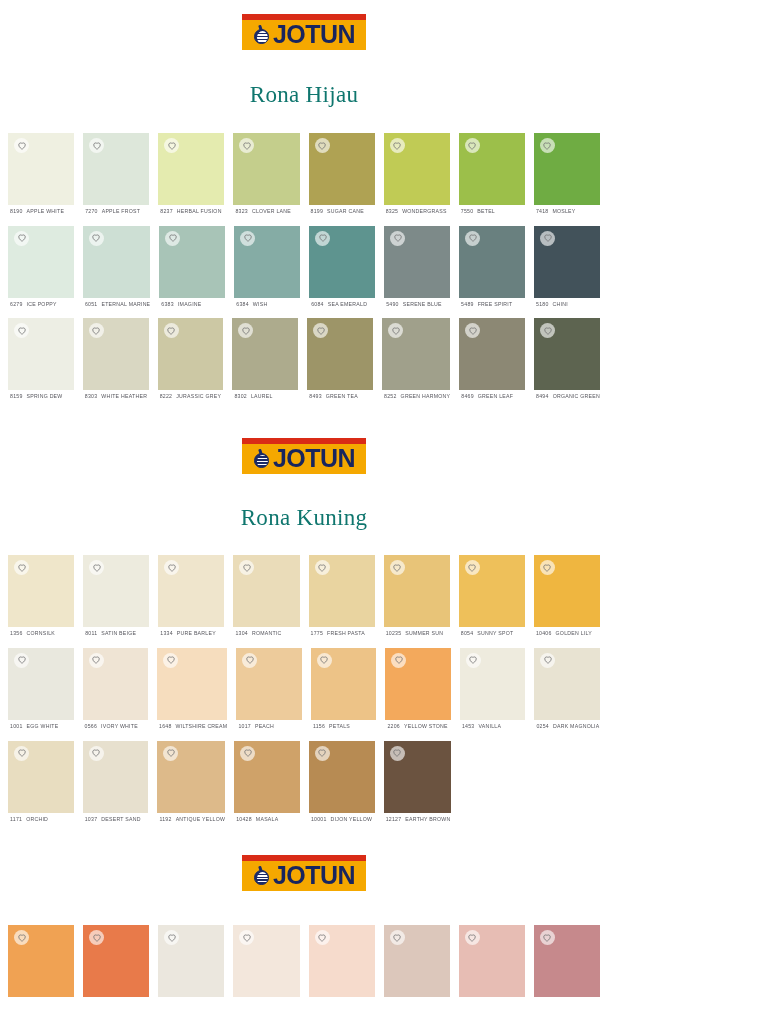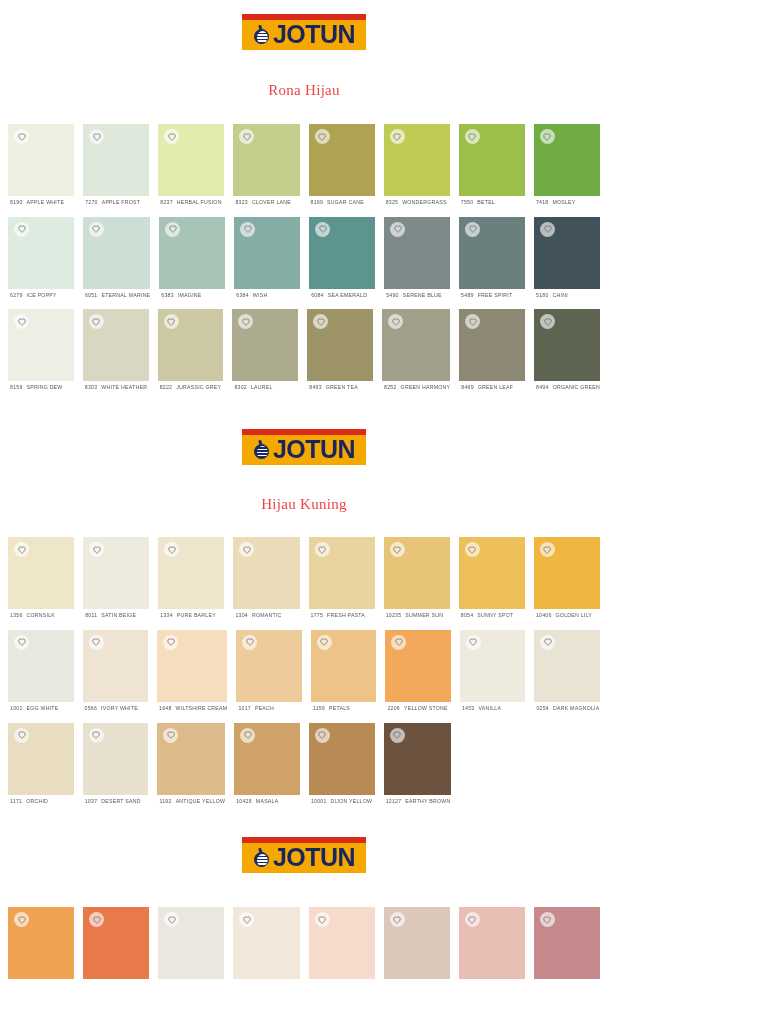--- a/index.html
+++ b/index.html
@@ -61,22 +61,22 @@
     font-size: 25px;
     letter-spacing: -0.5px;
     color: #18255E;
     font-style: normal;
   }
 
   
   .section-title {
     text-align: center;
     font-family: "Liberation Serif", serif;
-    font-size: 15px;
-    color: #ef4444;
+    font-size: 23px;
+    color: #0f766e;
     letter-spacing: 0.3px;
   }
 
   
   .grid {
     display: grid;
     grid-template-columns: repeat(8, 1fr);
     column-gap: 9px;
     row-gap: 0px;
     padding: 0 8px;
@@ -382,21 +382,21 @@
   <div style="height:38px"></div>
   <div class="logo">
     <span class="globe">
       <span class="stem"></span>
         <span class="ball"></span>
     </span>
     <span class="wordmark">JOTUN</span>
   </div>
 
   <div style="height:31px"></div>
-  <div class="section-title">Hijau Kuning</div>
+  <div class="section-title">Rona Kuning</div>
   <div style="height:24px"></div>
 
   <div class="grid" id="g1-0">
       <div class="swatch">
         <div class="chip" style="background: rgb(239, 230, 202);">
           <div class="fav">
             <svg width="8" height="8" viewBox="0 0 16 16" aria-hidden="true">
               <path d="M8 14.5C8 14.5 1.5 10.2 1.5 5.8 1.5 3.5 3.3 1.9 5.3 1.9c1.2 0 2.2.6 2.7 1.4.5-.8 1.5-1.4 2.7-1.4 2 0 3.8 1.6 3.8 3.9C14.5 10.2 8 14.5 8 14.5z" fill="none" stroke="#6e6e70" stroke-width="1.6"></path>
             </svg>
           </div>

